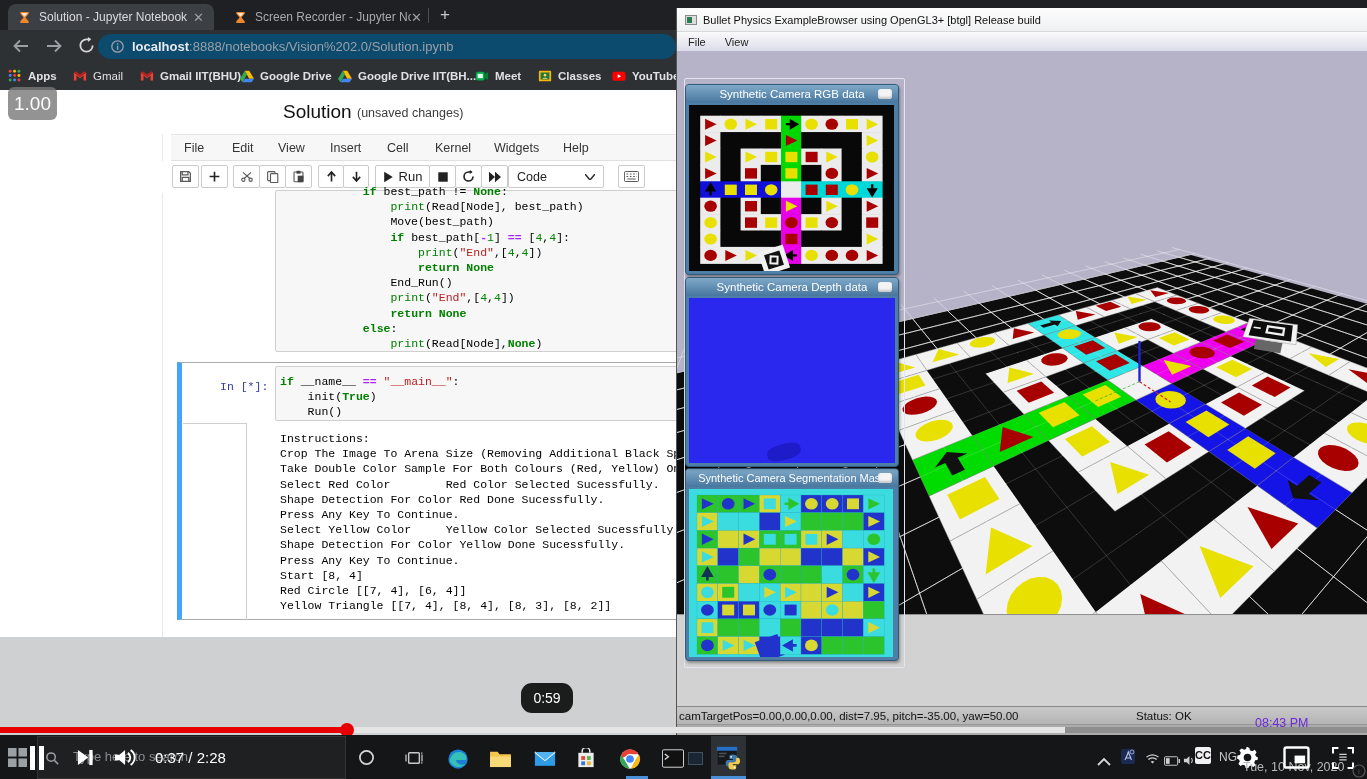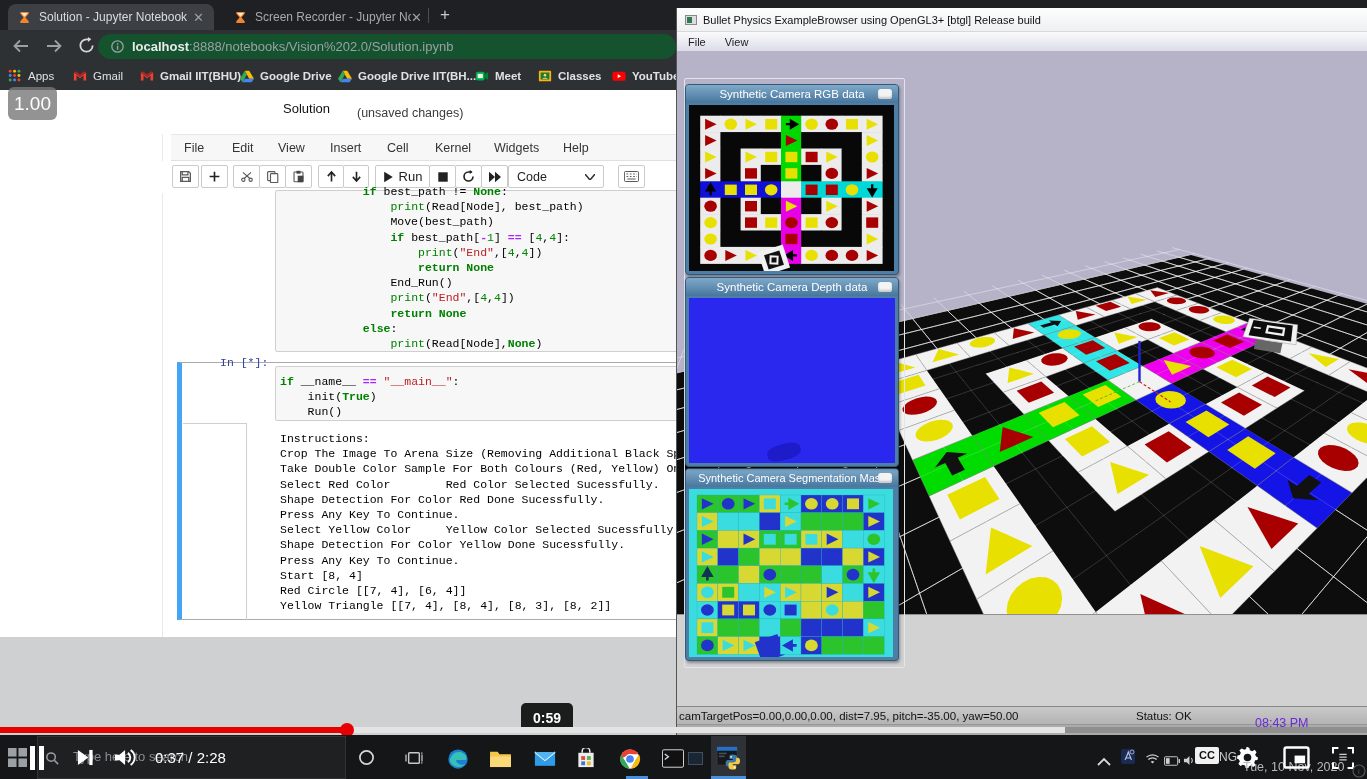--- a/index.html
+++ b/index.html
@@ -6,21 +6,21 @@
 
 #tabbar{left:0;top:0;width:1367px;height:30px;background:#1e2023}
 .tab{top:4px;height:26px;border-radius:8px 8px 0 0;font-size:12px;color:#dadce0;display:flex;align-items:center}
 .tab .ttl{white-space:nowrap;overflow:hidden}
 .tabx{color:#9aa0a6;font-size:13px;margin-left:auto;margin-right:10px}
 .jupico{width:13px;height:13px;margin:0 8px 0 10px;flex:none}
 #toolbar{left:0;top:30px;width:1367px;height:32px;background:#2e3134}
 #bookbar{left:0;top:62px;width:1367px;height:28px;background:#2e3134;display:flex;align-items:center;font-size:11.5px;color:#dfe1e4}
 .bki{display:flex;align-items:center;margin-right:9px}
 .bki svg{margin-right:6px}
-#urlpill{left:98px;top:4px;width:578px;height:25px;background:#14532d;border-radius:13px;color:#9aa0a6;font-size:13px;display:flex;align-items:center}
+#urlpill{left:98px;top:4px;width:578px;height:25px;background:#0c4a6e;border-radius:13px;color:#9aa0a6;font-size:13px;display:flex;align-items:center}
 
 #page{left:0;top:90px;width:1367px;height:547px;background:#fff}
 #jlogo{left:172px;top:9px;width:200px;height:26px}
 #jmenu{left:171px;top:44px;width:1196px;height:27px;background:#f7f7f7;border-top:1px solid #e7e7e7;border-bottom:1px solid #e0e0e0;font-size:12.5px;color:#343434}
 #jmenu span{top:6px}
 #jmenu span{margin-right:0}
 .tbtn{height:23px;background:#fff;border:1px solid #cbcbcb;border-radius:2px;color:#333;display:inline-flex;align-items:center;justify-content:center;font-size:12px}
 .cm{font-family:"Liberation Mono",monospace;font-size:11.5px;line-height:15.2px;white-space:pre;color:#000}
 .k{color:#008000;font-weight:bold}
 .fn{color:#008000}
@@ -38,21 +38,21 @@
 #bgray{left:0;top:606px;width:691px;height:92px;background:#d2d2d2;border-top:1px solid #909090}
 #bstatus{left:0;top:698px;width:691px;height:18px;background:linear-gradient(#c9c9c9,#b4b4b4);border-top:1px solid #888;font-size:11.5px;color:#111;display:flex;align-items:center}
 #bbottom{left:0;top:716px;width:691px;height:11px;background:#ababab;border-top:1px solid #979797}
 
 .pan{position:absolute;left:8px;width:214px;border-radius:4px;background:#4d7ea6;border:1px solid #33597a;box-shadow:1px 2px 3px rgba(0,0,0,.35)}
 .pantitle{height:18px;background:linear-gradient(#7fa9c8,#47769e);border-radius:3px 3px 0 0;color:#fff;font-size:11.5px;text-align:center;line-height:18px;position:relative}
 .panbtn{position:absolute;right:6px;top:3.5px;width:14px;height:10px;background:#f4f4f4;border-radius:3px;box-shadow:inset 0 -2px 2px #c9c9c9}
 .pancontent{margin:2px 3px 3px 3px;overflow:hidden}
 
 #speed{left:8px;top:87px;width:49px;height:33px;background:rgba(120,120,120,.8);border-radius:6px;color:#fdfdfd;font-size:19px;display:flex;align-items:center;justify-content:center}
-#tip59{left:521px;top:703px;width:52px;height:30px;background:rgba(12,12,12,.92);border-radius:5px;color:#fff;font-size:14px;font-weight:bold;display:flex;align-items:center;justify-content:center}
+#tip59{left:521px;top:683px;width:52px;height:30px;background:rgba(12,12,12,.92);border-radius:11px;color:#fff;font-size:14px;font-weight:normal;display:flex;align-items:center;justify-content:center}
 
 #prog{left:0;top:727px;width:1367px;height:6px;background:#8f8f8f}
 #progbuf{left:0;top:0;width:1065px;height:6px;background:#e4e4e4;position:absolute}
 #progred{left:0;top:0;width:347px;height:6px;background:#e80000;position:absolute}
 #knob{left:340px;top:723px;width:14px;height:14px;border-radius:50%;background:#e80000}
 
 #taskbar{left:0;top:735px;width:1367px;height:44px;background:#151618}
 .ti{position:absolute;top:745px}
 #tsearch{left:37px;top:736px;width:309px;height:43px;background:#1f2022;border:1px solid #333;color:#8b8d90;font-size:13px}
 .ytw{color:#fff}
@@ -106,21 +106,21 @@
         <circle cx="2.5" cy="2.5" r="1.7" fill="#ea4335"></circle>
         <circle cx="7.5" cy="2.5" r="1.7" fill="#fbbc04"></circle>
         <circle cx="12.5" cy="2.5" r="1.7" fill="#34a853"></circle>
         <circle cx="2.5" cy="7.5" r="1.7" fill="#4285f4"></circle>
         <circle cx="7.5" cy="7.5" r="1.7" fill="#ea4335"></circle>
         <circle cx="12.5" cy="7.5" r="1.7" fill="#fbbc04"></circle>
         <circle cx="2.5" cy="12.5" r="1.7" fill="#34a853"></circle>
         <circle cx="7.5" cy="12.5" r="1.7" fill="#4285f4"></circle>
         <circle cx="12.5" cy="12.5" r="1.7" fill="#ea4335"></circle>
       </svg>
-      <span style="font-weight:normal">Apps</span>
+      <span style="font-weight:bold">Apps</span>
     </div>
     <div class="bki abs" style="left:73px;top:7px">
       <svg width="14" height="14" viewBox="0 0 16 16" style="margin-right:6px">
         <path d="M1,13 V4 L8,9 L15,4 V13 H12 V7.5 L8,10.5 L4,7.5 V13 Z" fill="#ea4335"></path>
         <path d="M1,4 L3,2.5 L8,6 L13,2.5 L15,4 L8,9 Z" fill="#c5221f" opacity="0.85"></path>
       </svg>
       <span style="font-weight:normal">Gmail</span>
     </div>
     <div class="bki abs" style="left:140px;top:7px">
       <svg width="14" height="14" viewBox="0 0 16 16" style="margin-right:6px">
@@ -166,21 +166,21 @@
       <svg width="14" height="14" viewBox="0 0 16 16" style="margin-right:6px">
         <rect x="0.5" y="3" width="15" height="10.5" rx="2.5" fill="#f00"></rect>
         <path d="M6.5,6 L10.5,8.2 L6.5,10.4 Z" fill="#fff"></path>
       </svg>
       <span style="font-weight:bold">YouTube</span>
     </div>
 </div>
 
 <div class="abs" id="page">
   <div class="abs" style="left:162px;top:44px;width:1px;height:503px;background:#e9e9e9"></div>
-  <div class="abs" style="left:283px;top:11px;font-size:13px;color:#111">Solution</div>
+  <div class="abs" style="left:283px;top:11px;font-size:19px;color:#111">Solution</div>
   <div class="abs" style="left:357px;top:16px;font-size:12.5px;color:#3c3c3c">(unsaved changes)</div>
   <div class="abs" id="jmenu">
     <span class="abs" style="left:13px">File</span>
       <span class="abs" style="left:61px">Edit</span>
       <span class="abs" style="left:107px">View</span>
       <span class="abs" style="left:159px">Insert</span>
       <span class="abs" style="left:216px">Cell</span>
       <span class="abs" style="left:264px">Kernel</span>
       <span class="abs" style="left:323px">Widgets</span>
       <span class="abs" style="left:392px">Help</span>
@@ -255,21 +255,21 @@
       <svg width="15" height="11" viewBox="0 0 18 13">
         <rect x="0.5" y="0.5" width="17" height="12" rx="1.5" fill="none" stroke="#5a5a5a" stroke-width="1.2"></rect>
         <path d="M3,3.5 H5 M7,3.5 H9 M11,3.5 H13 M3,6.5 H5 M7,6.5 H9 M11,6.5 H13 M15,3.5 H15.5 M15,6.5 H15.5 M4,9.5 H14" stroke="#5a5a5a" stroke-width="1.2"></path>
       </svg>
     </div>
 
 <div class="abs" style="left:275px;top:100px;width:1092px;height:162px;background:#f7f7f7;border:1px solid #cfcfcf;border-radius:2px">
   <div class="cm" style="position:absolute;left:4px;top:-7px"><span class="cm">            <span class="k">if</span> best_path != <span class="k">None</span>:</span><br><span class="cm">                <span class="fn">print</span>(Read[Node], best_path)</span><br><span class="cm">                Move(best_path)</span><br><span class="cm">                <span class="k">if</span> best_path[<span class="o">-</span><span class="n">1</span>] <span class="o">==</span> [<span class="n">4</span>,<span class="n">4</span>]:</span><br><span class="cm">                    <span class="fn">print</span>(<span class="s">"End"</span>,[<span class="n">4</span>,<span class="n">4</span>])</span><br><span class="cm">                    <span class="k">return</span> <span class="k">None</span></span><br><span class="cm">                End_Run()</span><br><span class="cm">                <span class="fn">print</span>(<span class="s">"End"</span>,[<span class="n">4</span>,<span class="n">4</span>])</span><br><span class="cm">                <span class="k">return</span> <span class="k">None</span></span><br><span class="cm">            <span class="k">else</span>:</span><br><span class="cm">                <span class="fn">print</span>(Read[Node],<span class="k">None</span>)</span></div>
 </div>
 <div class="abs" style="left:177px;top:272px;width:1190px;height:258px;border:1px solid #ababab;border-left:5px solid #42a5f5"></div>
-<div class="abs prompt" style="left:220px;top:266px">In&nbsp;[*]:</div>
+<div class="abs prompt" style="left:220px;top:290px">In&nbsp;[*]:</div>
 <div class="abs" style="left:275px;top:276px;width:1092px;height:55px;background:#f7f7f7;border:1px solid #cfcfcf;border-radius:2px">
   <div class="cm" style="position:absolute;left:4px;top:7px"><span class="cm"><span class="k">if</span> __name__ <span class="o">==</span> <span class="s">"__main__"</span>:</span><br><span class="cm">    init(<span class="k">True</span>)</span><br><span class="cm">    Run()</span></div>
 </div>
 <div class="abs" style="left:183px;top:333px;width:64px;height:197px;border-right:1px solid #cfcfcf;border-top:1px solid #cfcfcf"></div>
 <div class="abs cm" style="left:280px;top:341px;color:#000">Instructions:<br>Crop The Image To Arena Size (Removing Additional Black Space) Done Sucessfully.<br>Take Double Color Sample For Both Colours (Red, Yellow) One After Another.<br>Select Red Color&nbsp;&nbsp;&nbsp;&nbsp;&nbsp;&nbsp;&nbsp;&nbsp;Red Color Selected Sucessfully.<br>Shape Detection For Color Red Done Sucessfully.<br>Press Any Key To Continue.<br>Select Yellow Color&nbsp;&nbsp;&nbsp;&nbsp;&nbsp;Yellow Color Selected Sucessfully<br>Shape Detection For Color Yellow Done Sucessfully.<br>Press Any Key To Continue.<br>Start [8, 4]<br>Red Circle [[7, 4], [6, 4]]<br>Yellow Triangle [[7, 4], [8, 4], [8, 3], [8, 2]]</div>
 
 </div>
 
 <div class="abs" id="bullet">
   <div class="abs" id="btitle"><span style="margin:0 6px 0 8px;width:12px;height:10px;background:#ddd;border:1px solid #888;display:inline-block;position:relative">
@@ -986,21 +986,21 @@
     </svg></div>
 <div class="ti" style="left:1164px;top:752px"><svg width="16" height="10" viewBox="0 0 17 10">
       <rect x="0.5" y="0.5" width="14" height="9" rx="1" fill="none" stroke="#cfcfcf" stroke-width="1"></rect>
       <rect x="15.5" y="3" width="1.5" height="4" fill="#cfcfcf"></rect>
       <rect x="2" y="2" width="4" height="6" fill="#cfcfcf"></rect>
     </svg></div>
 <div class="ti" style="left:1183px;top:752px"><svg width="12" height="11" viewBox="0 0 13 12">
       <path d="M1,4 H4 L7,1 V11 L4,8 H1 Z" fill="#cfcfcf"></path>
       <path d="M9,3.5 A3.5,3.5 0 0 1 9,8.5" fill="none" stroke="#cfcfcf" stroke-width="1.2"></path>
     </svg></div>
-<div class="abs" style="left:1195px;top:747px;width:24px;height:17px;background:#f2f2f2;border-radius:2px;color:#111;font-size:11px;font-weight:bold;text-align:center;line-height:17px">CC</div>
+<div class="abs" style="left:1195px;top:747px;width:16px;height:17px;background:#f2f2f2;border-radius:2px;color:#111;font-size:11px;font-weight:bold;text-align:center;line-height:17px">CC</div>
 <div class="abs" style="left:1219px;top:750px;color:#c9c9c9;font-size:12px">NG</div>
 <div class="ti" style="left:1237px;top:747px"><svg width="21" height="21" viewBox="0 0 22 22">
       <path d="M11,0 L13,1 L13.5,3.5 L16,4.5 L18.5,3 L20.5,5.5 L19,8 L20,10 L22,11 L21.5,13.5 L19,14 L18,16.5 L19.5,19 L17,21 L14.5,19.5 L12.5,20.5 L12,22 L9,22 L8.5,19.5 L6,18.5 L3.5,20 L1.5,17.5 L3,15 L2,13 L0,12 L0.5,9 L3,8.5 L4,6 L2.5,3.5 L5,1.5 L7.5,3 L9.5,2 L10,0 Z M11,7 A4,4 0 1 0 11,15 A4,4 0 1 0 11,7" fill="#fff" fill-rule="evenodd"></path>
     </svg></div>
 <div class="abs" style="left:1255px;top:716px;color:#6d28d9;font-size:12.5px">08:43 PM</div>
 <div class="abs" style="left:1243px;top:760px;color:#b9b9b9;font-size:12.5px">Tue, 10 Nov, 2020</div>
 <div class="ti" style="left:1283px;top:746px"><svg width="27" height="23" viewBox="0 0 28 24">
       <rect x="1.5" y="1.5" width="25" height="21" rx="2" fill="none" stroke="#fff" stroke-width="2.5"></rect>
       <rect x="12" y="10" width="11" height="8" fill="#fff"></rect>
     </svg></div>

